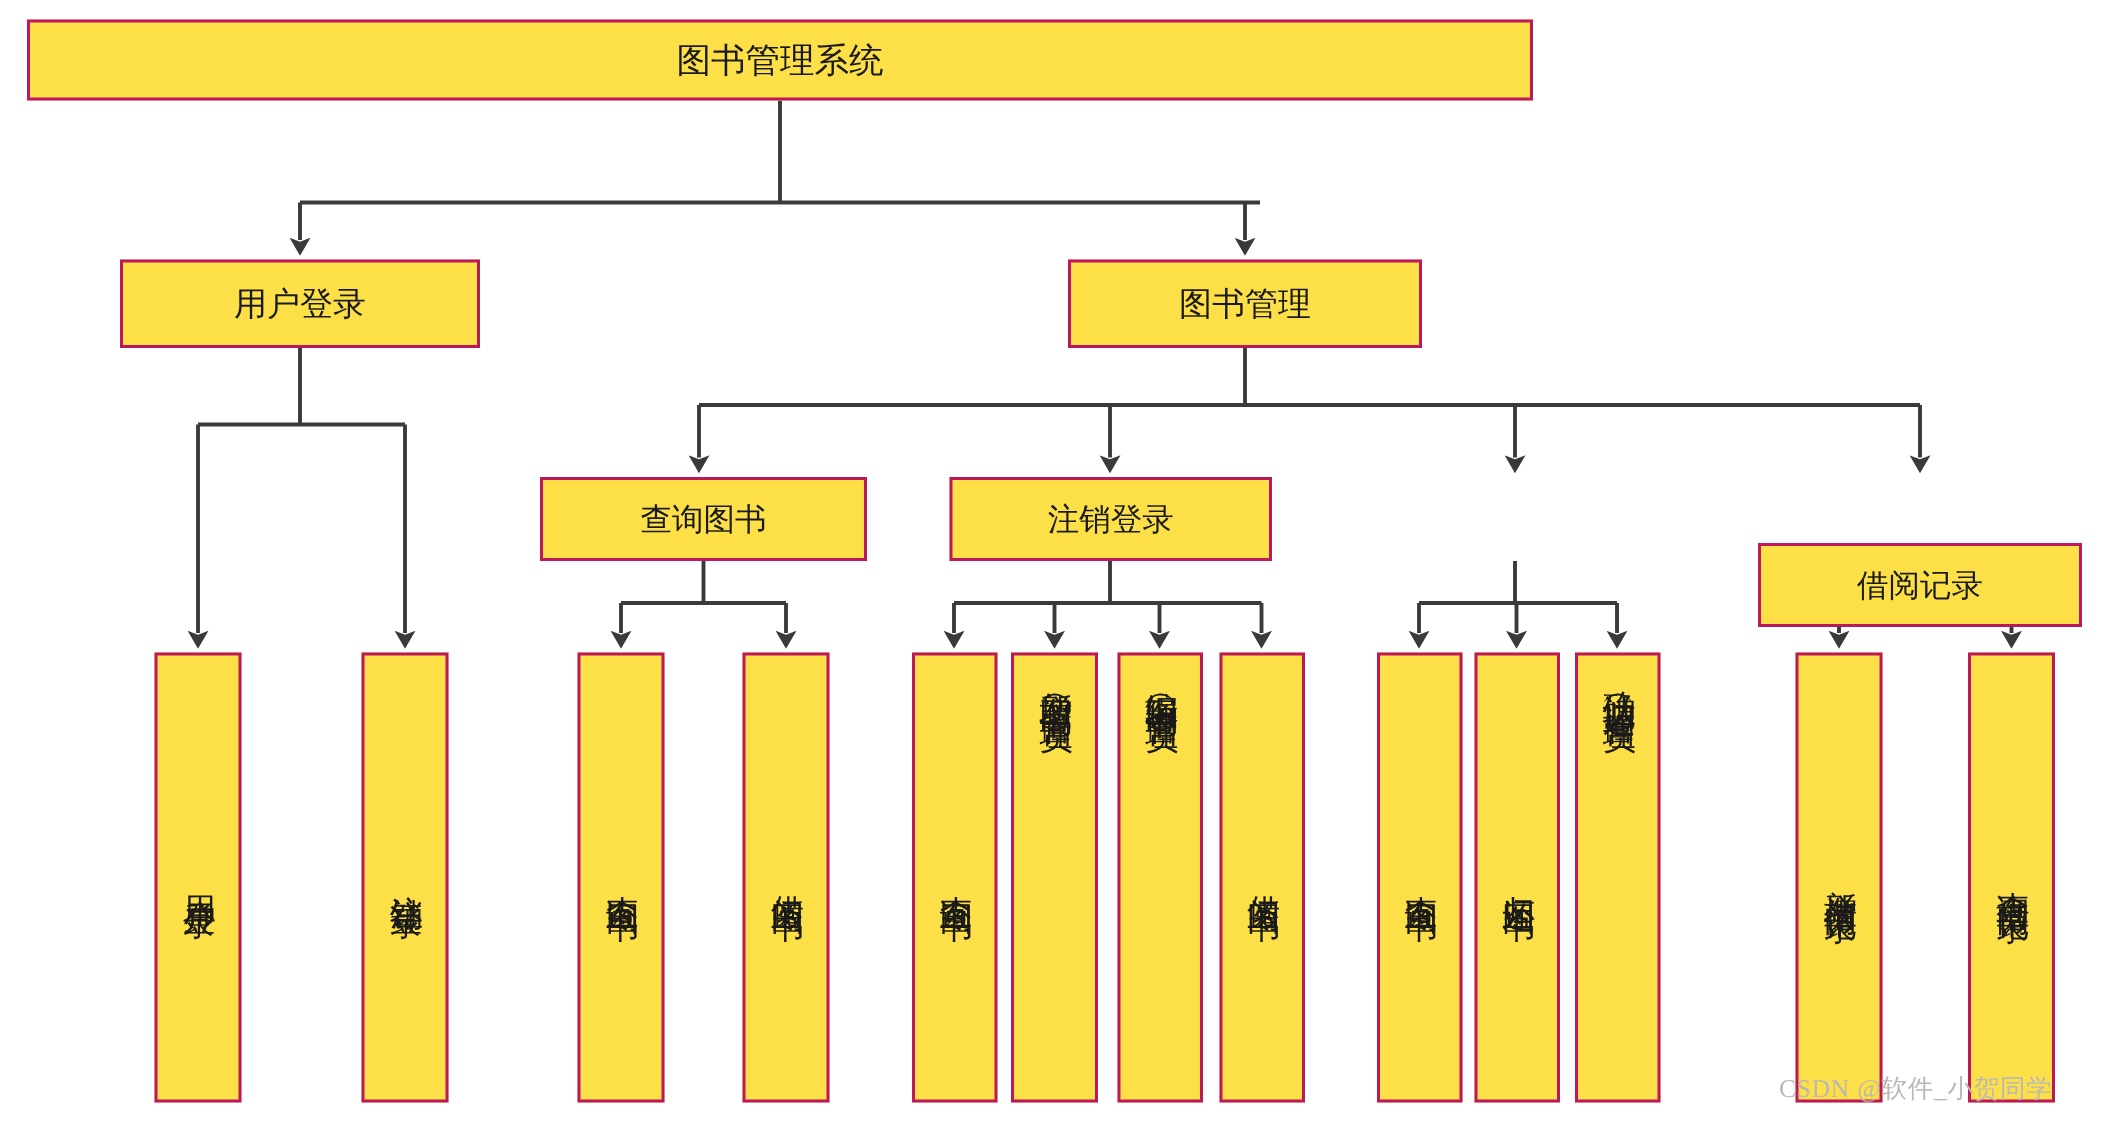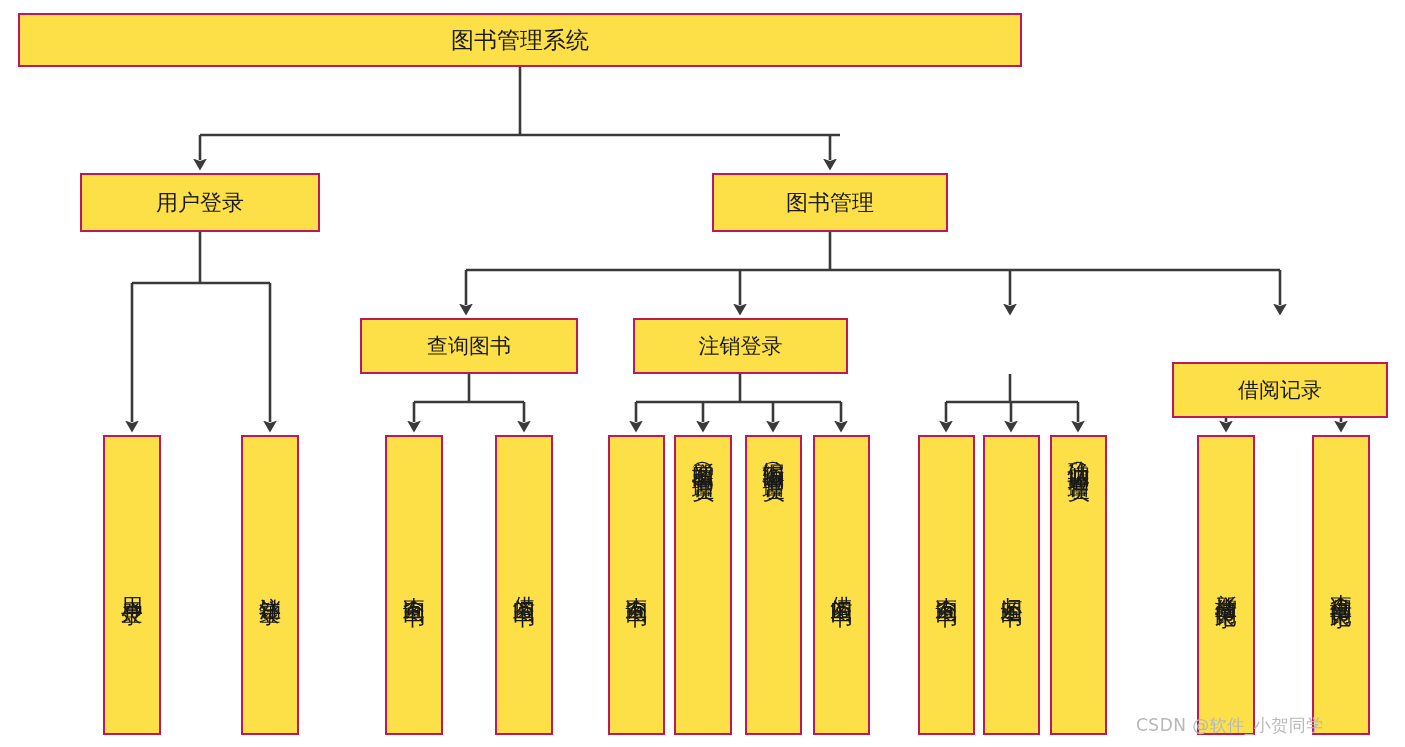--- a/index.html
+++ b/index.html
@@ -142,15 +142,15 @@
   <div class="node leaf toptext" style="left:745px; top:435px; width:57px; height:300px;">编辑图书（管理员）</div>
   <div class="node leaf" style="left:813px; top:435px; width:57px; height:300px;">借阅图书</div>
 
   <div class="node leaf" style="left:918px; top:435px; width:57px; height:300px;">查询图书</div>
   <div class="node leaf" style="left:983px; top:435px; width:57px; height:300px;">归还图书</div>
   <div class="node leaf toptext" style="left:1050px; top:435px; width:57px; height:300px;">确认归还（管理员）</div>
 
   <div class="node leaf" style="left:1197px; top:435px; width:58px; height:300px;">新增借阅记录</div>
   <div class="node leaf" style="left:1312px; top:435px; width:58px; height:300px;">查询借阅记录</div>
 
-  <div class="watermark" style="left:1136px; top:714px;">CSDN @软件_小贺同学</div>
+  <div class="watermark" style="left:1186px; top:714px;font-family:Liberation Serif, serif;">CSDN @软件_小贺同学</div>
 
 </div>
 
 </body></html>

